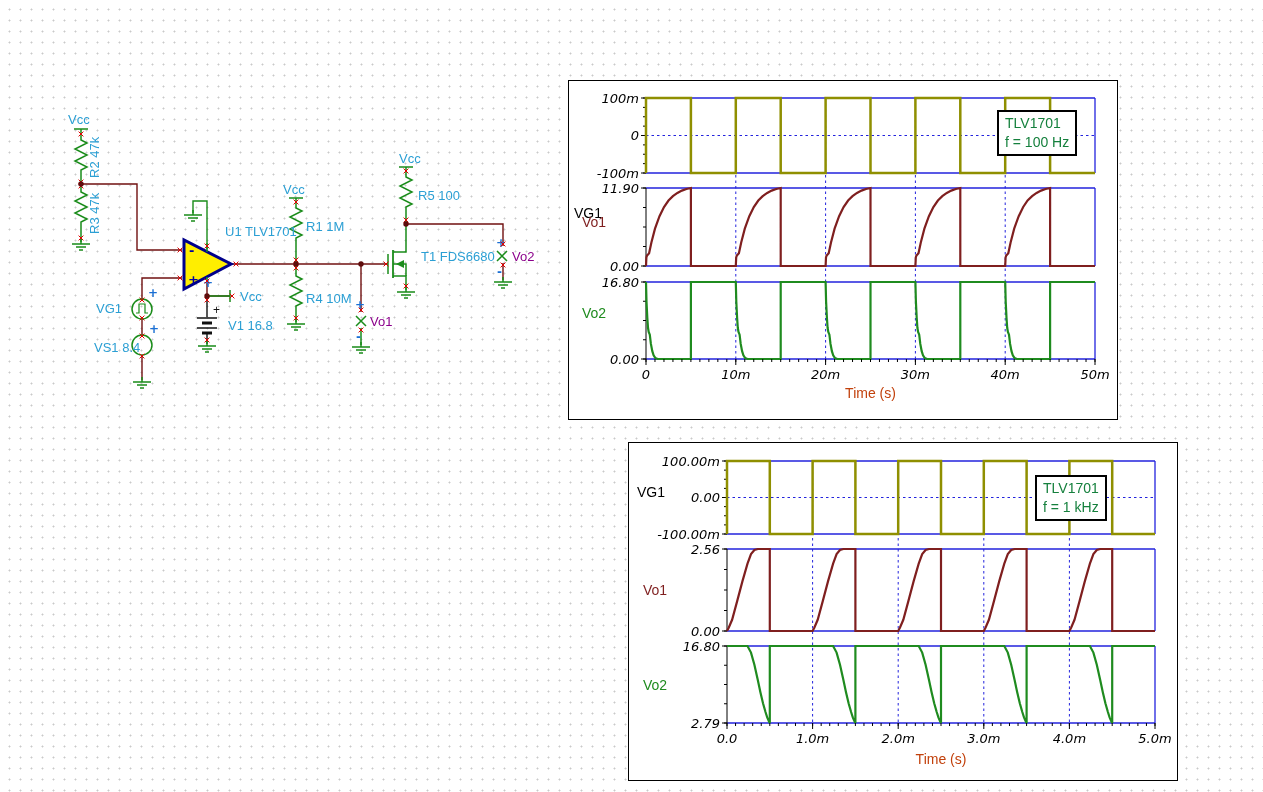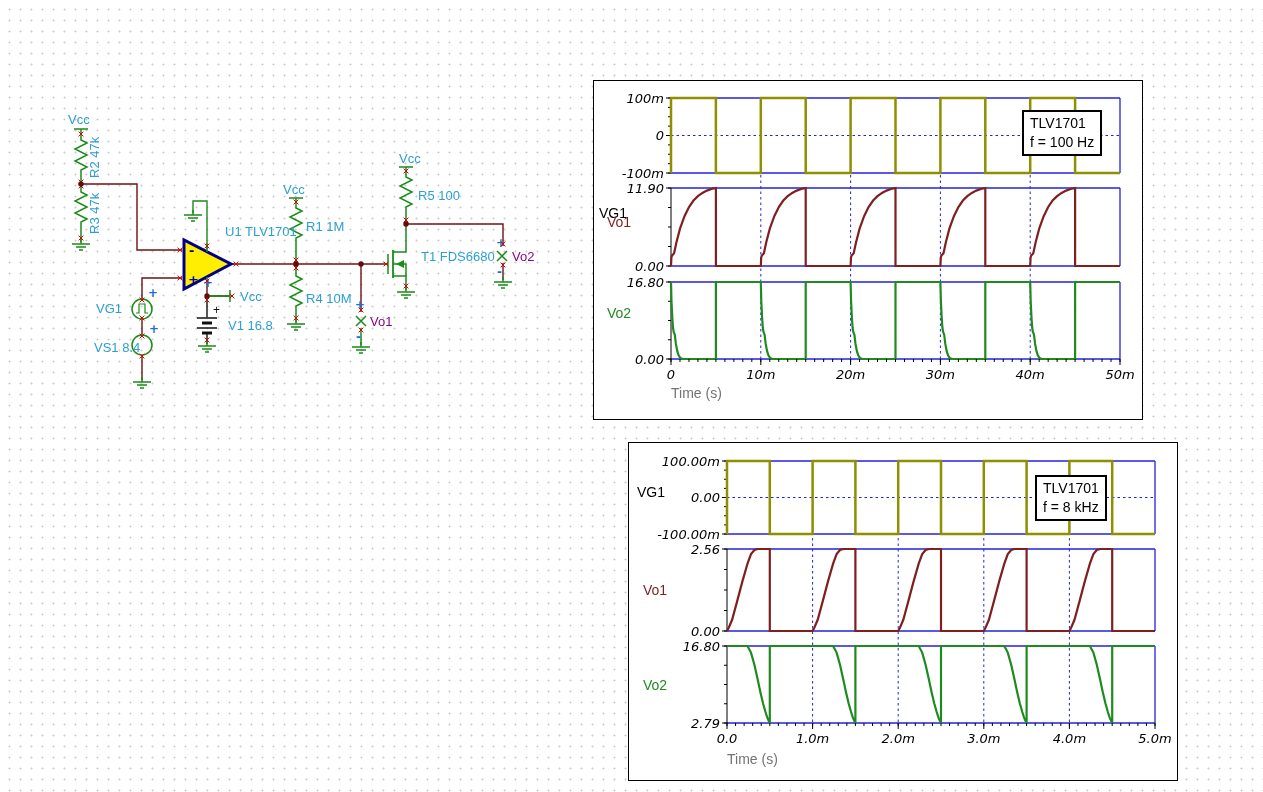--- a/index.html
+++ b/index.html
@@ -7,24 +7,24 @@
        font-family:"DejaVu Sans",sans-serif;overflow:hidden;}
   .dots{position:absolute;inset:0;
         background-image:radial-gradient(#c9c9c9 0.9px,transparent 1.1px);
         background-size:11px 11px;background-position:4px 4px;}
   #schematic-svg{position:absolute;left:0;top:0;}
   .panel{position:absolute;background:#fff;border:1px solid #000;box-sizing:content-box;}
   .panel svg{position:absolute;left:0;top:0;}
   .tick{font:italic 13px "DejaVu Sans",sans-serif;fill:#000;}
   .siglabel{position:absolute;font:14px "Liberation Sans",sans-serif;}
   .legend{position:absolute;background:#fff;border:2px solid #000;
-          font:14px "Liberation Sans",sans-serif;color:#000000;
+          font:14px "Liberation Sans",sans-serif;color:#15803d;
           padding:2px 6px;line-height:19px;white-space:nowrap;}
   .axis-title{position:absolute;font:14px "Liberation Sans",sans-serif;
-              color:#737373;}
+              color:#c2410c;text-align:center;}
   .slbl{font:13px "Liberation Sans",sans-serif;fill:#2b9fd4;}
   .plbl{font:13px "Liberation Sans",sans-serif;fill:#8b008b;}
   .blk{font:12px "Liberation Sans",sans-serif;fill:#111;}
   .opin{font:bold 13px "DejaVu Sans",sans-serif;fill:#0000a0;}
   .srcplus{font:bold 12px "DejaVu Sans",sans-serif;fill:#1a6fd4;}
 </style>
 </head>
 <body>
 
 <div class="dots"></div>
@@ -165,21 +165,21 @@
     <path d="M500.6 241.6 L505.4 246.4 M500.6 246.4 L505.4 241.6" stroke="#e00000" stroke-width="1"></path>
     <path d="M500.6 262.6 L505.4 267.4 M500.6 267.4 L505.4 262.6" stroke="#e00000" stroke-width="1"></path>
     <path d="M229.6 293.6 L234.4 298.4 M229.6 298.4 L234.4 293.6" stroke="#e00000" stroke-width="1"></path>
     <circle cx="81" cy="184" r="2.7" fill="#5f0d0d"></circle>
     <circle cx="296" cy="264" r="2.7" fill="#5f0d0d"></circle>
     <circle cx="361" cy="264" r="2.7" fill="#5f0d0d"></circle>
     <circle cx="207" cy="296" r="2.7" fill="#5f0d0d"></circle>
     <circle cx="406" cy="224" r="2.7" fill="#5f0d0d"></circle>
   </svg>
 
-<div class="panel" style="left:593px;top:80px;width:548px;height:338px;">
+<div class="panel" style="left:568px;top:80px;width:548px;height:338px;">
   <svg width="548" height="338">
       <line x1="166.8" y1="17" x2="166.8" y2="278" stroke="#2222dd" stroke-width="1" stroke-dasharray="2.5 3"></line>
       <line x1="256.6" y1="17" x2="256.6" y2="278" stroke="#2222dd" stroke-width="1" stroke-dasharray="2.5 3"></line>
       <line x1="346.4" y1="17" x2="346.4" y2="278" stroke="#2222dd" stroke-width="1" stroke-dasharray="2.5 3"></line>
       <line x1="436.20000000000005" y1="17" x2="436.20000000000005" y2="278" stroke="#2222dd" stroke-width="1" stroke-dasharray="2.5 3"></line>
       <line x1="77" y1="54.5" x2="526" y2="54.5" stroke="#2222dd" stroke-width="1" stroke-dasharray="2.5 3"></line>
       <line x1="77" y1="17" x2="526" y2="17" stroke="#2222dd" stroke-width="1.3"></line>
       <line x1="77" y1="92" x2="526" y2="92" stroke="#2222dd" stroke-width="1.3"></line>
       <line x1="526" y1="17" x2="526" y2="92" stroke="#2222dd" stroke-width="1.3"></line>
       <line x1="77" y1="17" x2="77" y2="92" stroke="#000" stroke-width="1"></line>
@@ -418,16 +418,16 @@
       <line x1="440.40000000000003" y1="280" x2="440.40000000000003" y2="286" stroke="#000" stroke-width="1"></line>
       <text x="440.40000000000003" y="300" text-anchor="middle" class="tick">4.0m</text>
       <line x1="526" y1="280" x2="526" y2="286" stroke="#000" stroke-width="1"></line>
       <text x="526" y="300" text-anchor="middle" class="tick">5.0m</text>
     </svg>
   <div class="siglabel" style="left:8px;top:41px;color:#000">VG1</div>
   <div class="siglabel" style="left:14px;top:139px;color:#7f1f1f">Vo1</div>
   <div class="siglabel" style="left:14px;top:234px;color:#1f8b1f">Vo2</div>
   <div class="legend" style="left:406px;top:32px;">
     <div>TLV1701</div>
-    <div>f = 8 kHz</div>
+    <div>f = 1 kHz</div>
   </div>
   <div class="axis-title" style="left:98px;top:308px;width:428px;">Time (s)</div>
 </div>
 
 </body></html>

